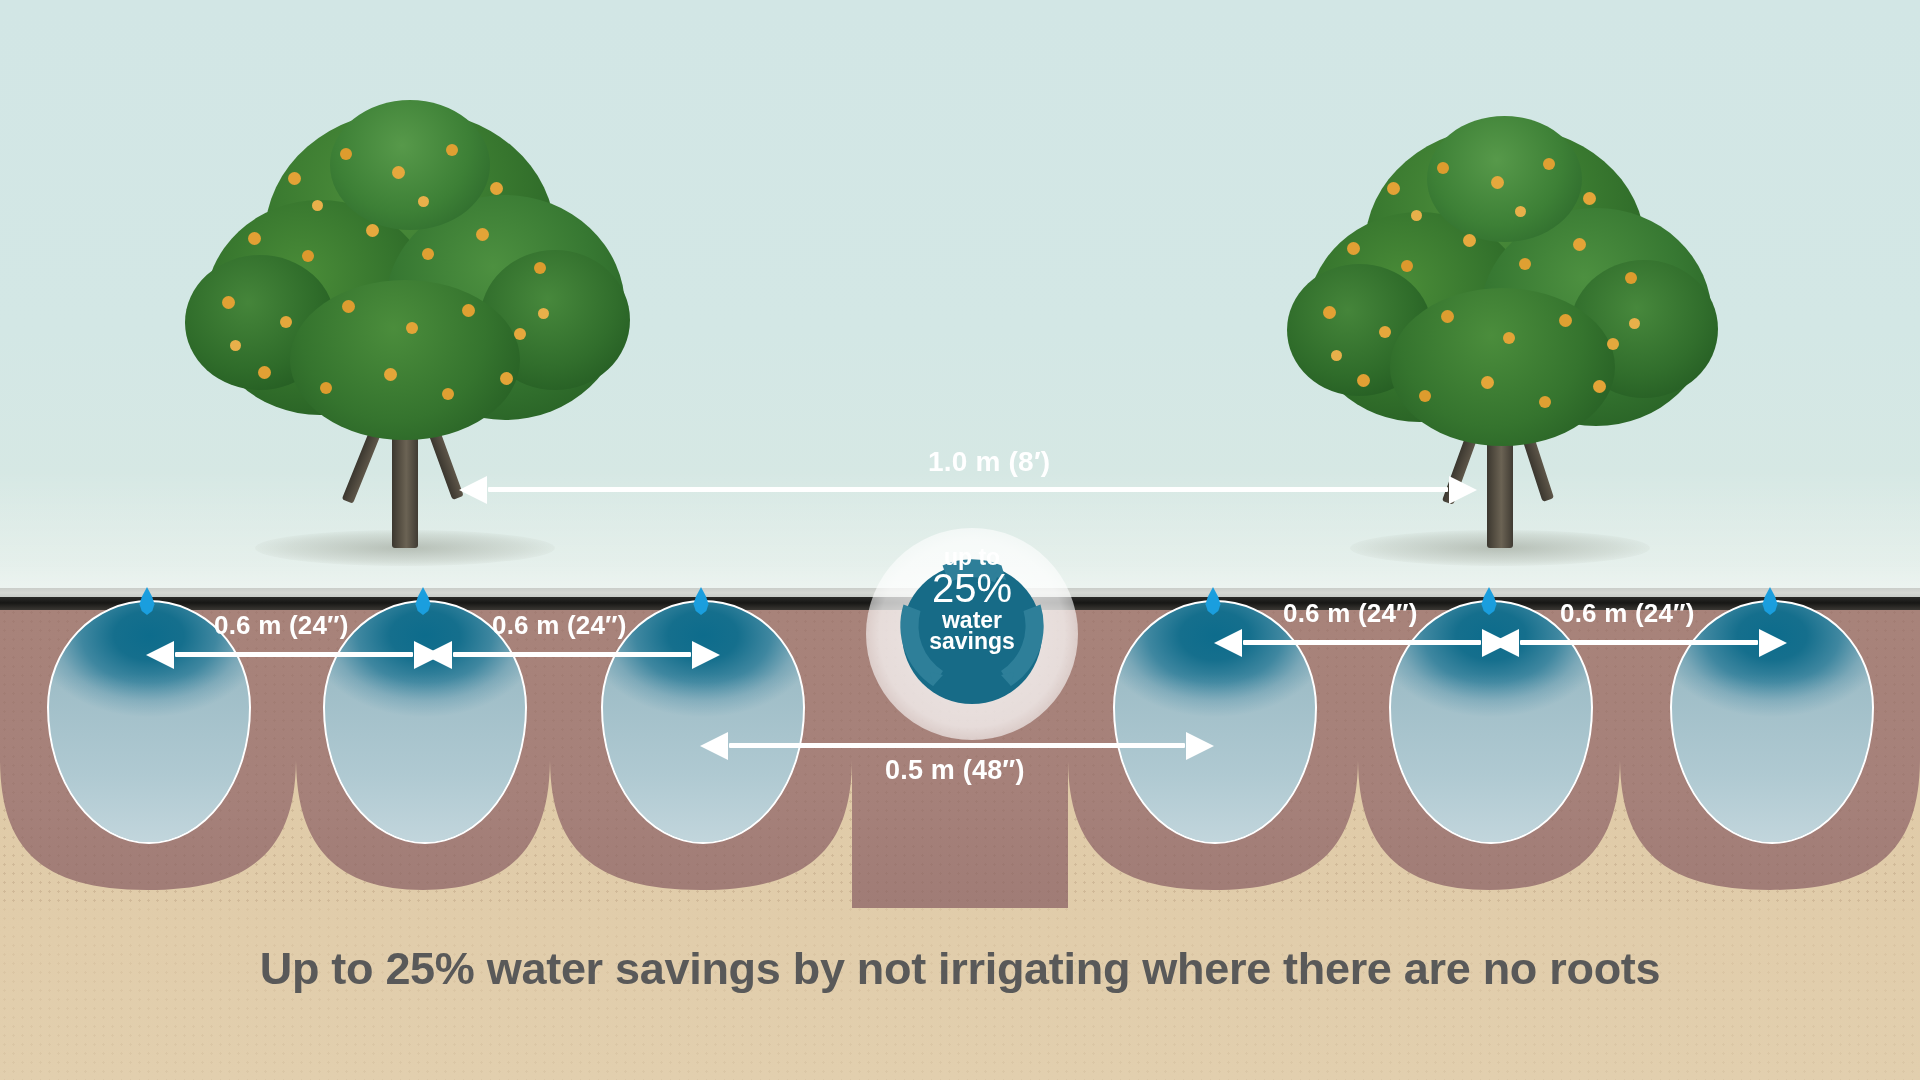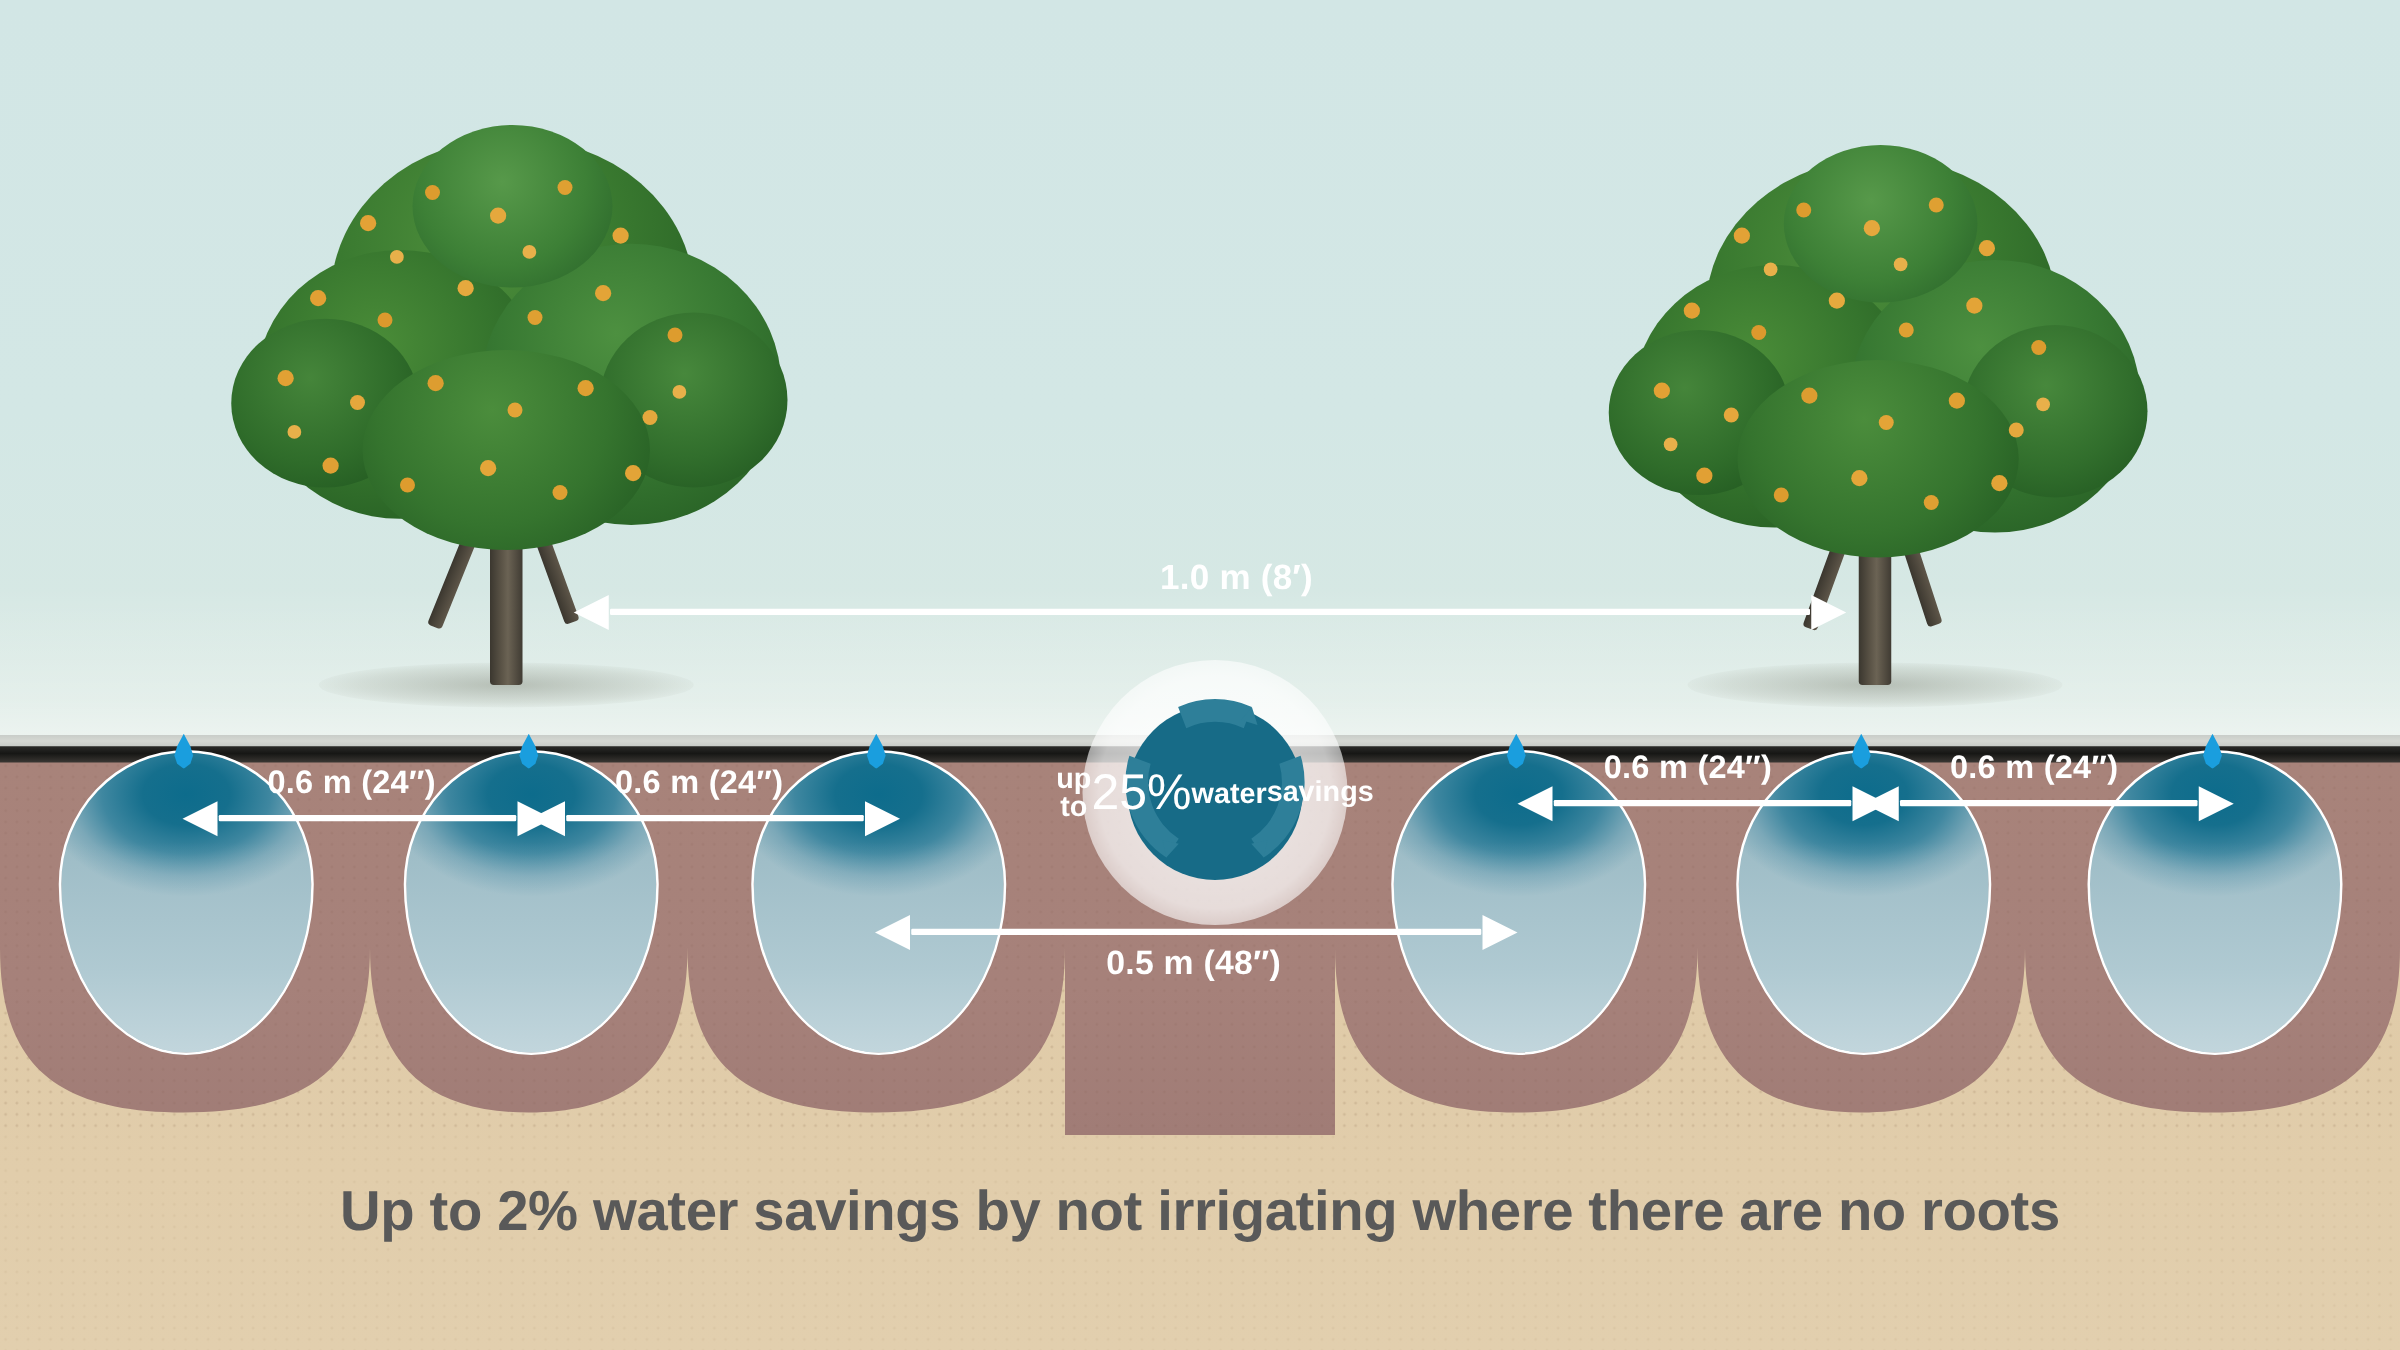--- a/index.html
+++ b/index.html
@@ -63,21 +63,21 @@
   .dim .head.l{left:-1px;transform:translate(-100%,-50%);border-right:28px solid #fff;}
   .dim .head.r{right:-1px;transform:translate(100%,-50%);border-left:28px solid #fff;}
   .dim-label{position:absolute;color:#fff;font-weight:bold;white-space:nowrap;
        font-family:"Liberation Sans",sans-serif;letter-spacing:.2px;}
 
   
   .badge-halo{position:absolute;border-radius:50%;
        background:radial-gradient(circle,rgba(255,255,255,.82) 0%,rgba(255,255,255,.72) 62%,rgba(255,255,255,.40) 84%,rgba(255,255,255,0) 100%);}
   .badge-ringwrap{position:absolute;}
   .badge-text{position:absolute;left:0;top:0;width:100%;height:100%;
-       display:flex;align-items:center;justify-content:center;
+       display:flex;flex-direction:column;align-items:center;justify-content:flex-start;
        color:#fff;text-align:center;line-height:1.0;}
   .bt-up{font-size:23px;font-weight:bold;}
   .bt-pct{font-size:40px;font-weight:normal;margin-top:-1px;}
   .bt-water{font-size:23px;font-weight:bold;margin-top:1px;}
   .bt-sav{font-size:23px;font-weight:bold;margin-top:-2px;}
 
   
   .caption{position:absolute;left:0;width:1920px;text-align:center;
        color:#595959;font-weight:bold;font-size:45px;letter-spacing:-.3px;
        font-family:"Liberation Sans",sans-serif;}
@@ -303,15 +303,15 @@
       </g>
     </svg>
     <div class="badge-text">
       <div class="bt-up">up to</div>
       <div class="bt-pct">25%</div>
       <div class="bt-water">water</div>
       <div class="bt-sav">savings</div>
     </div>
   </div>
 
-  <div class="caption" style="top:943px;">Up to 2% water savings by not irrigating where there are no roots</div>
+  <div class="caption" style="top:943px;">Up to 25% water savings by not irrigating where there are no roots</div>
 
 </div>
 
 </body></html>

